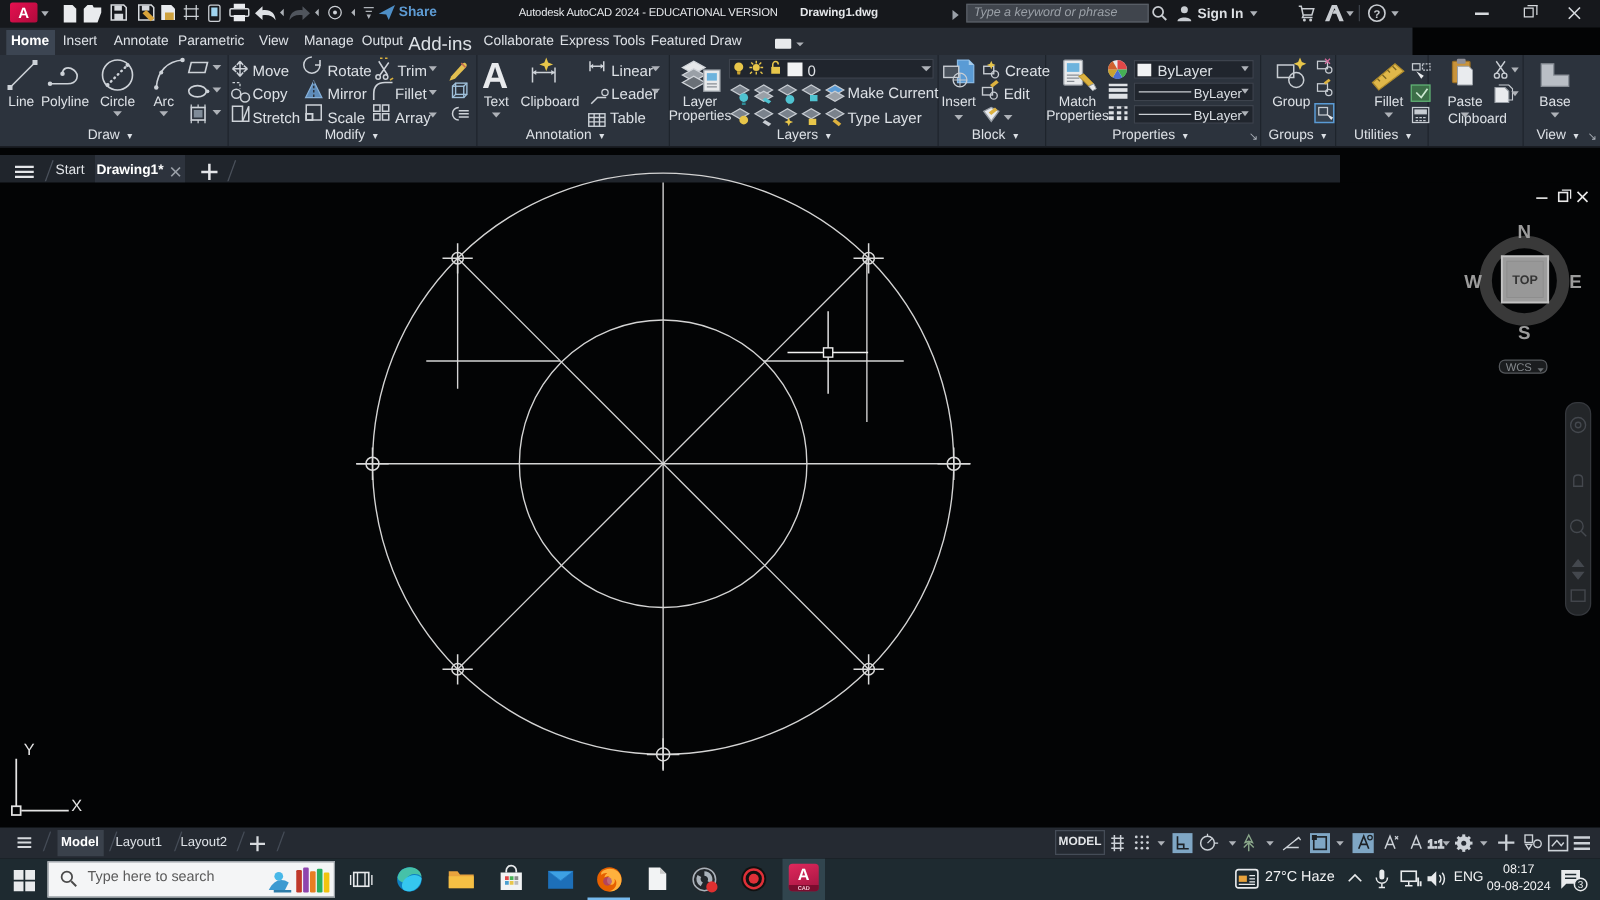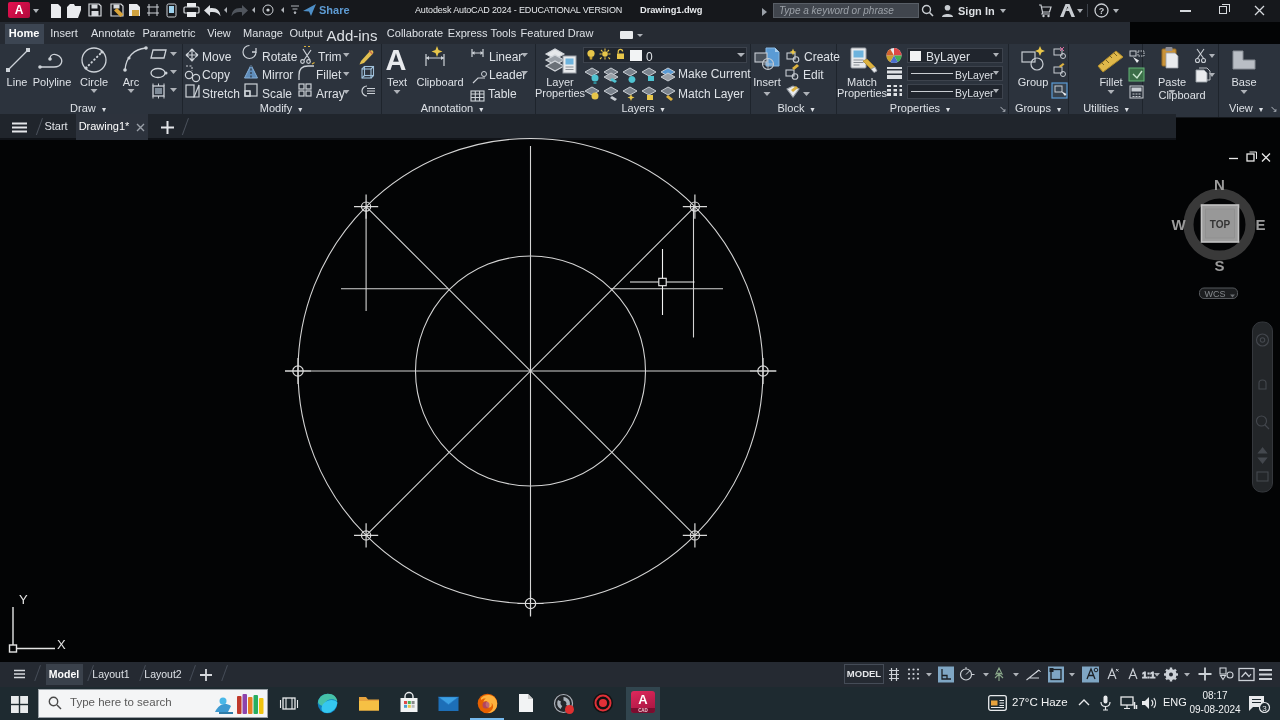--- a/index.html
+++ b/index.html
@@ -154,21 +154,21 @@
   <div class="t" style="left:202px;top:24px">Copy</div>
   <div class="t" style="left:262px;top:24px">Mirror</div>
   <div class="t" style="left:316px;top:24px">Fillet</div>
   <div class="t" style="left:202px;top:43px">Stretch</div>
   <div class="t" style="left:262px;top:43px">Scale</div>
   <div class="t" style="left:316px;top:43px">Array</div>
   <div class="t" style="left:489px;top:6px">Linear</div>
   <div class="t" style="left:489px;top:24px">Leader</div>
   <div class="t" style="left:488px;top:43px">Table</div>
   <div class="t" style="left:678px;top:23px">Make Current</div>
-  <div class="t" style="left:678px;top:43px">Match Layer</div>
+  <div class="t" style="left:678px;top:43px">Type Layer</div>
   <div class="t" style="left:804px;top:6px">Create</div>
   <div class="t" style="left:803px;top:24px">Edit</div>
 
   <div class="a" style="left:583px;top:3px;width:164px;height:16px;background:#20252d;border:1px solid #3d434d"></div>
   <div class="a" style="left:630px;top:5.5px;width:12px;height:11px;background:#f2f3f4"></div>
   <div class="t" style="left:646px;top:6px;color:#dfe2e6">0</div>
   <div class="a" style="left:737px;top:9px;width:0;height:0;border-left:4px solid transparent;border-right:4px solid transparent;border-top:4.5px solid #aeb2b8"></div>
 
   <div class="a" style="left:907px;top:4px;width:96px;height:15px;background:#20252d;border:1px solid #3d434d"></div>
   <div class="a" style="left:910px;top:6.5px;width:11px;height:10px;background:#f2f3f4"></div>
@@ -420,30 +420,30 @@
       <path d="M1233 25 v-18 h10 v9 h12 v9 z" fill="#b9bec5" stroke="#868c94" stroke-width="1"></path>
     </g>
     <g id="bigbtn-carets" fill="#aeb2b8">
           <path d="M1168.5 46 l7 0 l-3.5 4 z"></path>
           <path d="M1240.5 46 l7 0 l-3.5 4 z"></path>
           <path d="M1107.5 46 l7 0 l-3.5 4 z"></path>
         </g>
   </svg>
 </div>
 
-<div class="a" id="filetabs" style="left:0;top:114px;width:1176px;height:26px;background:#20252c;border-bottom:2px solid #101318">
+<div class="a" id="filetabs" style="left:0;top:124px;width:1072px;height:26px;background:#20252c;border-bottom:2px solid #101318">
   <svg style="left:12px;top:8px" width="16" height="11" viewBox="0 0 16 11">
         <path d="M0 1.5 h15 M0 5.5 h15 M0 9.5 h15" stroke="#e4e6e9" stroke-width="1.8"></path>
       </svg>
   <div class="a" style="left:34px;top:4px;width:10px;height:17px;overflow:hidden">
         <div style="width:1px;height:22px;background:#4a515b;transform:rotate(20deg);transform-origin:top left;margin-left:8px"></div>
       </div>
   <div class="tc" style="left:56px;top:6px;color:#e0e3e7;font-size:11px">Start</div>
   <div class="a" style="left:76px;top:0;width:72px;height:26px;background:#2d333d"></div>
-  <div class="tc" style="left:104px;top:6px;color:#fff;font-weight:normal;font-size:11px">Drawing1*</div>
+  <div class="tc" style="left:104px;top:6px;color:#fff;font-weight:bold;font-size:11px">Drawing1*</div>
   <svg style="left:136px;top:9px" width="9" height="9" viewBox="0 0 9 9">
         <path d="M1 1 L8 8 M8 1 L1 8" stroke="#9aa0a8" stroke-width="1.4"></path>
       </svg>
   <svg style="left:161px;top:7px" width="13" height="13" viewBox="0 0 13 13">
         <path d="M6.5 0 v13 M0 6.5 h13" stroke="#e4e6e9" stroke-width="2"></path>
       </svg>
   <div class="a" style="left:180px;top:4px;width:10px;height:17px;overflow:hidden">
         <div style="width:1px;height:22px;background:#4a515b;transform:rotate(20deg);transform-origin:top left;margin-left:8px"></div>
       </div>
 </div>

